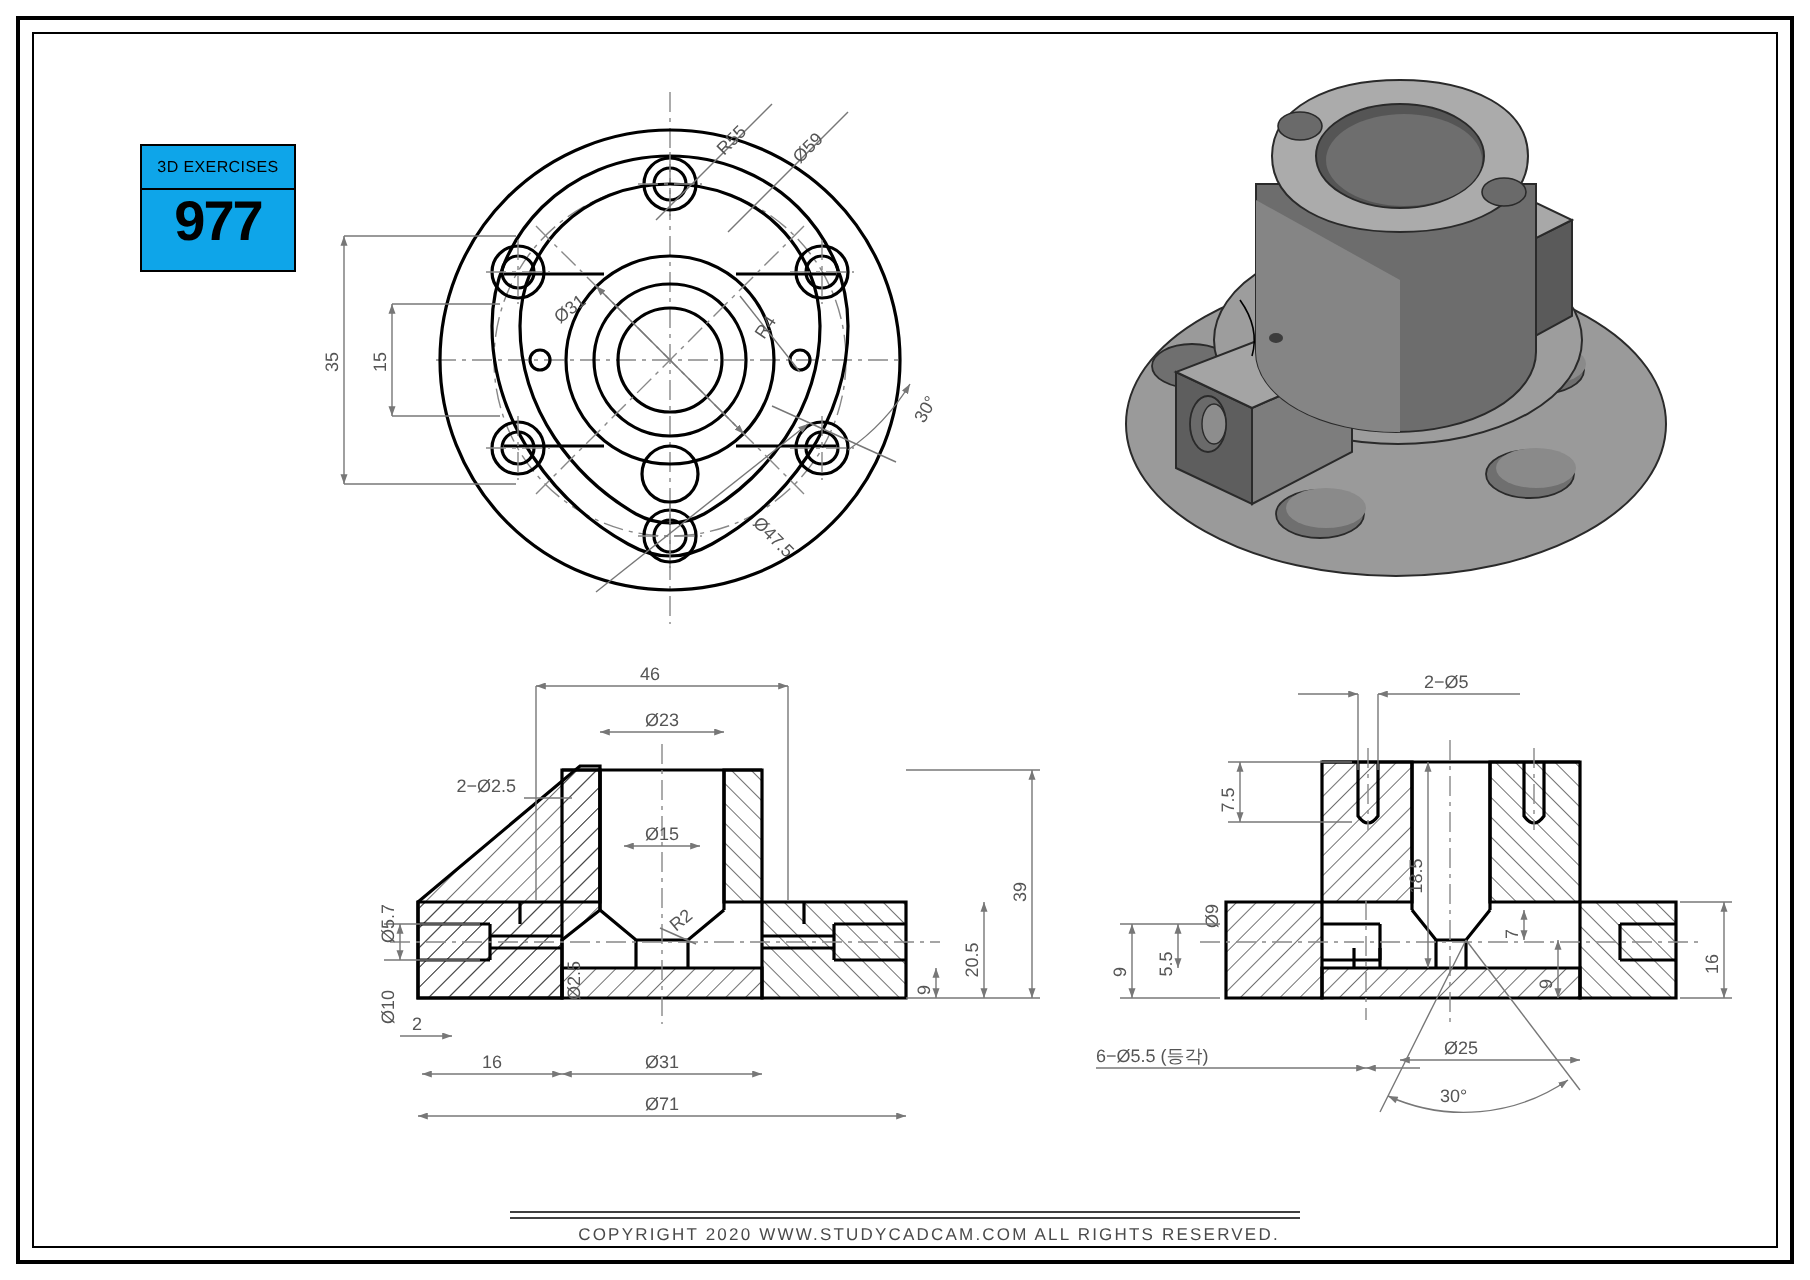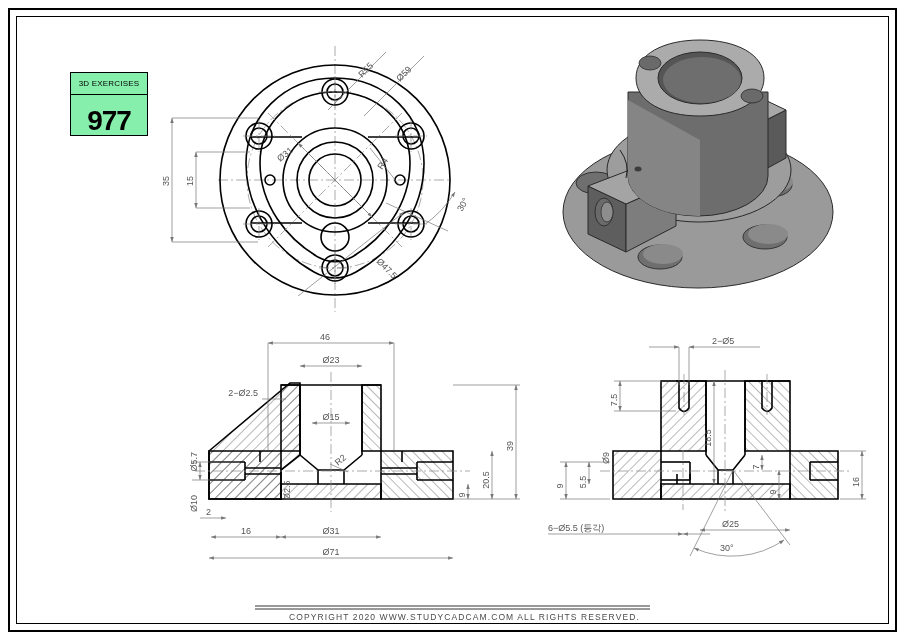--- a/index.html
+++ b/index.html
@@ -12,25 +12,25 @@
   .frame-inner{position:absolute;left:16px;top:16px;width:873px;height:608px;
        border:1px solid #000;box-sizing:border-box;}
   svg{position:absolute;left:0;top:0;}
   .ln{stroke:#000;fill:none;stroke-width:1.6;}
   .ln-thin{stroke:#000;fill:none;stroke-width:0.8;}
   .dim{stroke:#777;fill:none;stroke-width:0.7;}
   .ctr{stroke:#888;fill:none;stroke-width:0.7;stroke-dasharray:10 3 2 3;}
   .dimtxt{font-family:"Liberation Sans",sans-serif;font-size:9px;fill:#555;}
   .hatch-fill{fill:url(#hatchA);}
   .titleblock{position:absolute;left:70px;top:72px;width:78px;height:64px;
-       border:1.6px solid #000;background:#86efac;box-sizing:border-box;}
+       border:1.6px solid #000;background:#0ea5e9;box-sizing:border-box;}
   .tb-top{height:21px;border-bottom:1.4px solid #000;display:flex;
        align-items:center;justify-content:center;}
   .tb-top span{font-size:8px;letter-spacing:.2px;color:#000;}
-  .tb-bot{height:42px;display:flex;align-items:flex-end;justify-content:center;}
+  .tb-bot{height:42px;display:flex;align-items:flex-start;justify-content:center;}
   .tb-bot span{font-size:28px;font-weight:bold;color:#000;letter-spacing:-1px;}
   .copyright{position:absolute;left:0;top:612px;width:905px;text-align:center;
        font-size:8.5px;color:#4a4a4a;letter-spacing:1.1px;margin-left:12px;}
 </style>
 </head>
 <body>
 
 <div id="sheet">
 
   <div class="frame-outer"></div>

